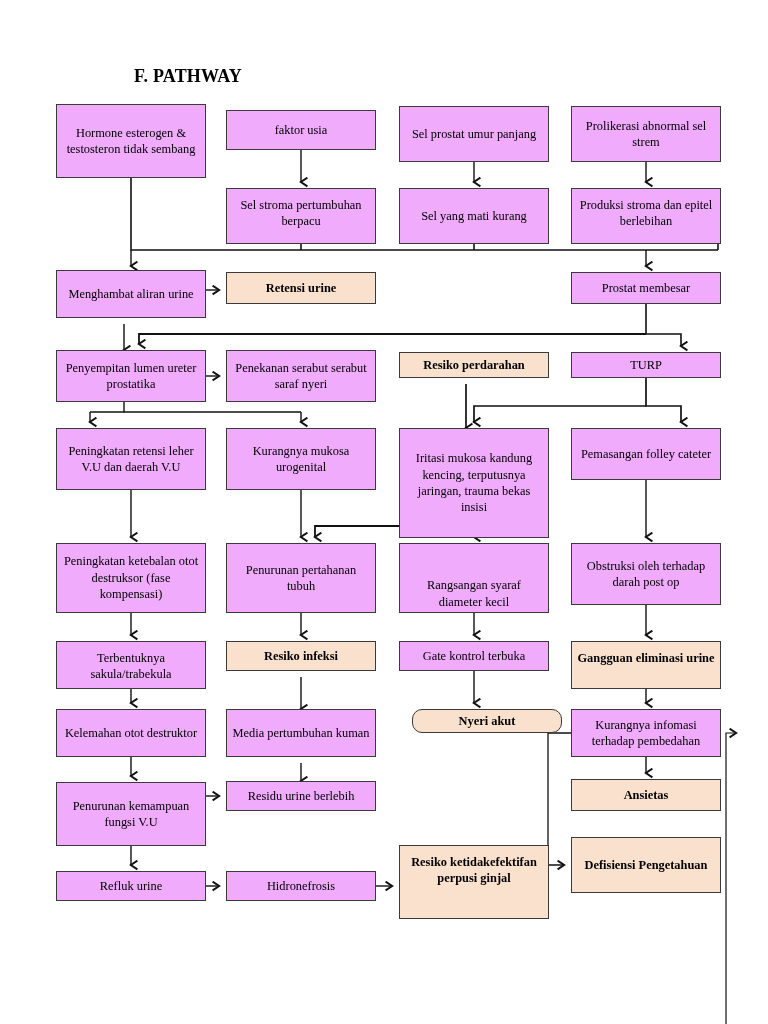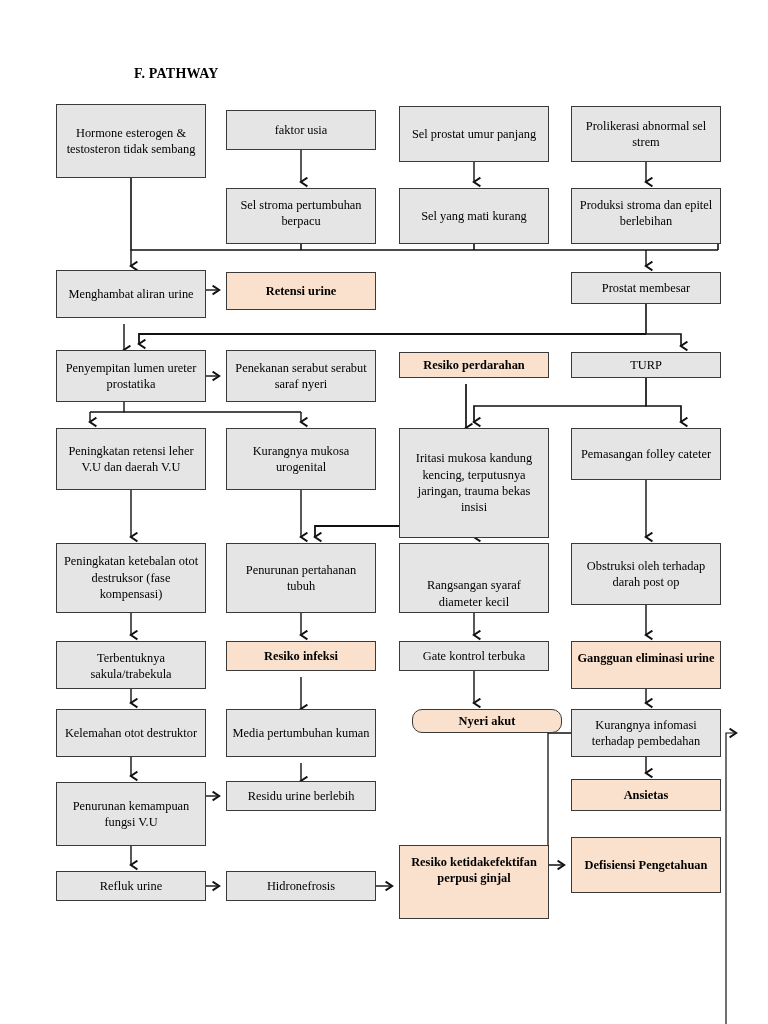--- a/index.html
+++ b/index.html
@@ -4,26 +4,26 @@
 <style>
   html,body{margin:0;padding:0;}
   body{
     width:768px;height:1024px;background:#ffffff;
     font-family:"Liberation Serif","DejaVu Serif",serif;
     overflow:hidden;position:relative;
   }
   #canvas{position:absolute;inset:0;}
   #edges{position:absolute;left:0;top:0;width:768px;height:1024px;}
   .title{
-    position:absolute;font-weight:bold;font-size:14px;letter-spacing:.2px;
+    position:absolute;font-weight:bold;font-size:18px;letter-spacing:.2px;
     font-family:"Liberation Serif","DejaVu Serif",serif;color:#000;
   }
   .node{
     position:absolute;box-sizing:border-box;
-    border:1.6px solid #3a3a3a;background:#e5e5e5;
+    border:1.6px solid #3a3a3a;background:#f0abfc;
     display:flex;align-items:center;justify-content:center;
     text-align:center;line-height:1.32;color:#000;
     font-size:12.4px;padding:2px 4px;
     font-family:"Liberation Serif","DejaVu Serif",serif;
   }
   .node.fill{background:#fae1cd;font-weight:bold;}
   .node.ovf{align-items:flex-start;padding-top:8px;overflow:visible;}
   .node span{display:block;width:100%;}
 </style>
 </head>
@@ -141,21 +141,21 @@
       </div>
       <div class="node" style="left: 399px; top: 188px; width: 150px; height: 56px;">
         <span>Sel yang mati kurang</span>
       </div>
       <div class="node ovf" style="left: 571px; top: 188px; width: 150px; height: 56px;">
         <span>Produksi stroma dan epitel berlebihan</span>
       </div>
       <div class="node" style="left: 56px; top: 270px; width: 150px; height: 48px;">
         <span>Menghambat aliran urine</span>
       </div>
-      <div class="node fill" style="left: 226px; top: 272px; width: 150px; height: 38px;">
+      <div class="node fill" style="left: 226px; top: 272px; width: 150px; height: 32px;">
         <span>Retensi urine</span>
       </div>
       <div class="node" style="left: 571px; top: 272px; width: 150px; height: 32px;">
         <span>Prostat membesar</span>
       </div>
       <div class="node" style="left: 56px; top: 350px; width: 150px; height: 52px;">
         <span>Penyempitan lumen ureter prostatika</span>
       </div>
       <div class="node" style="left: 226px; top: 350px; width: 150px; height: 52px;">
         <span>Penekanan serabut serabut saraf nyeri</span>

